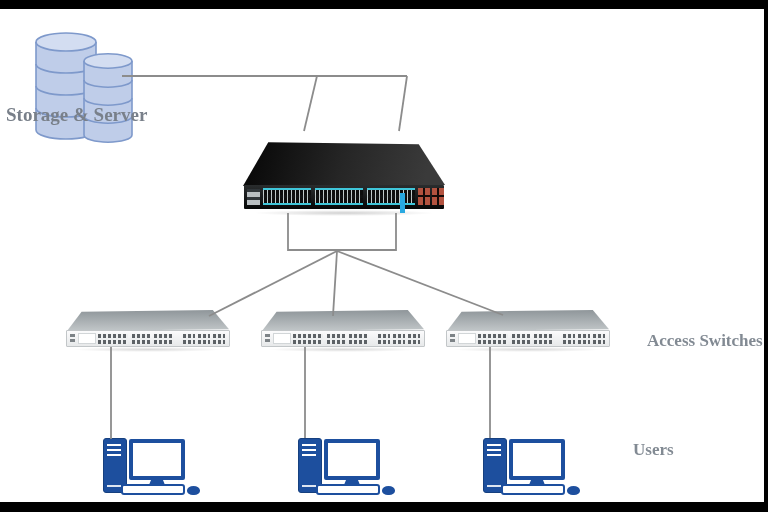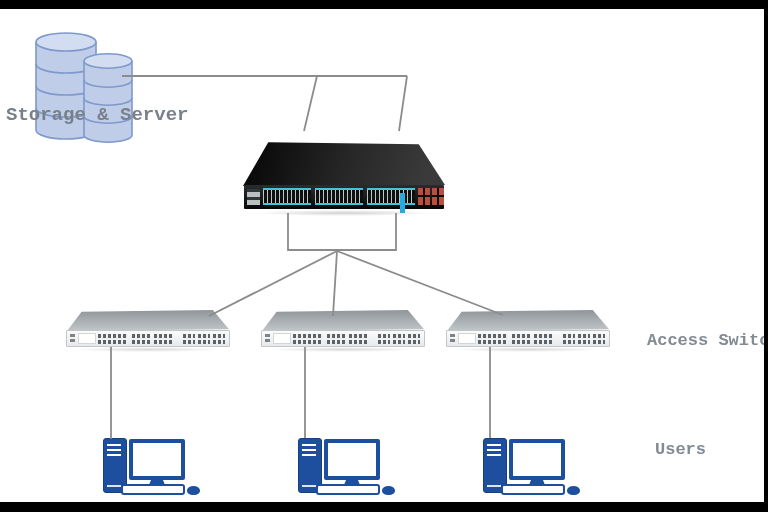--- a/index.html
+++ b/index.html
@@ -1,33 +1,33 @@
 <!DOCTYPE html>
 <html><head>
 <meta charset="utf-8">
 <style>
   html,body{margin:0;padding:0;background:#fff;}
   #canvas{
     position:relative;width:768px;height:512px;background:#ffffff;
-    overflow:hidden;font-family:Liberation Mono, monospace;text-align:center;
+    overflow:hidden;font-family:Liberation Serif, serif;text-align:center;
   }
   
   .bar{position:absolute;background:#000;z-index:50;}
   .bar-top{left:0;top:0;width:768px;height:9px;}
   .bar-bottom{left:0;bottom:0;width:768px;height:10px;}
   .bar-right{right:0;top:0;width:4px;height:512px;}
   
   .lines{position:absolute;left:0;top:0;width:768px;height:512px;z-index:3;pointer-events:none;}
   .lines path{fill:none;stroke:#8c8c8c;stroke-width:1.8px;}
   
   .tier-label{position:absolute;font-weight:700;z-index:5;white-space:nowrap;}
   .lbl-storage{left:6px;top:104px;font-size:19px;color:#79808a;}
   .lbl-core{left:470px;top:155px;font-size:17px;color:#828a93;}
   .lbl-access{left:647px;top:331px;font-size:17px;color:#828a93;}
-  .lbl-users{left:655px;top:440px;font-size:17px;color:#828a93;}
+  .lbl-users{left:633px;top:440px;font-size:17px;color:#828a93;}
   
   .storage{position:absolute;left:30px;top:26px;width:110px;height:120px;z-index:2;}
   
   .core-switch{position:absolute;left:243px;top:138px;width:202px;height:80px;z-index:2;}
   .core-top{position:absolute;left:0;top:0;width:202px;height:48px;
     background:linear-gradient(105deg,#050505,#262626 50%,#3a3a3a 90%);
     clip-path:polygon(12.5% 9%,87% 13%,100% 98%,0% 100%);}
   .core-front{position:absolute;left:1px;top:47px;width:200px;height:24px;
     background:linear-gradient(180deg,#2a2d2e,#141617 60%,#060707);border-radius:1px;}
   .cf-left{position:absolute;left:3px;top:4px;width:13px;height:16px;background:#b9bfc2;

